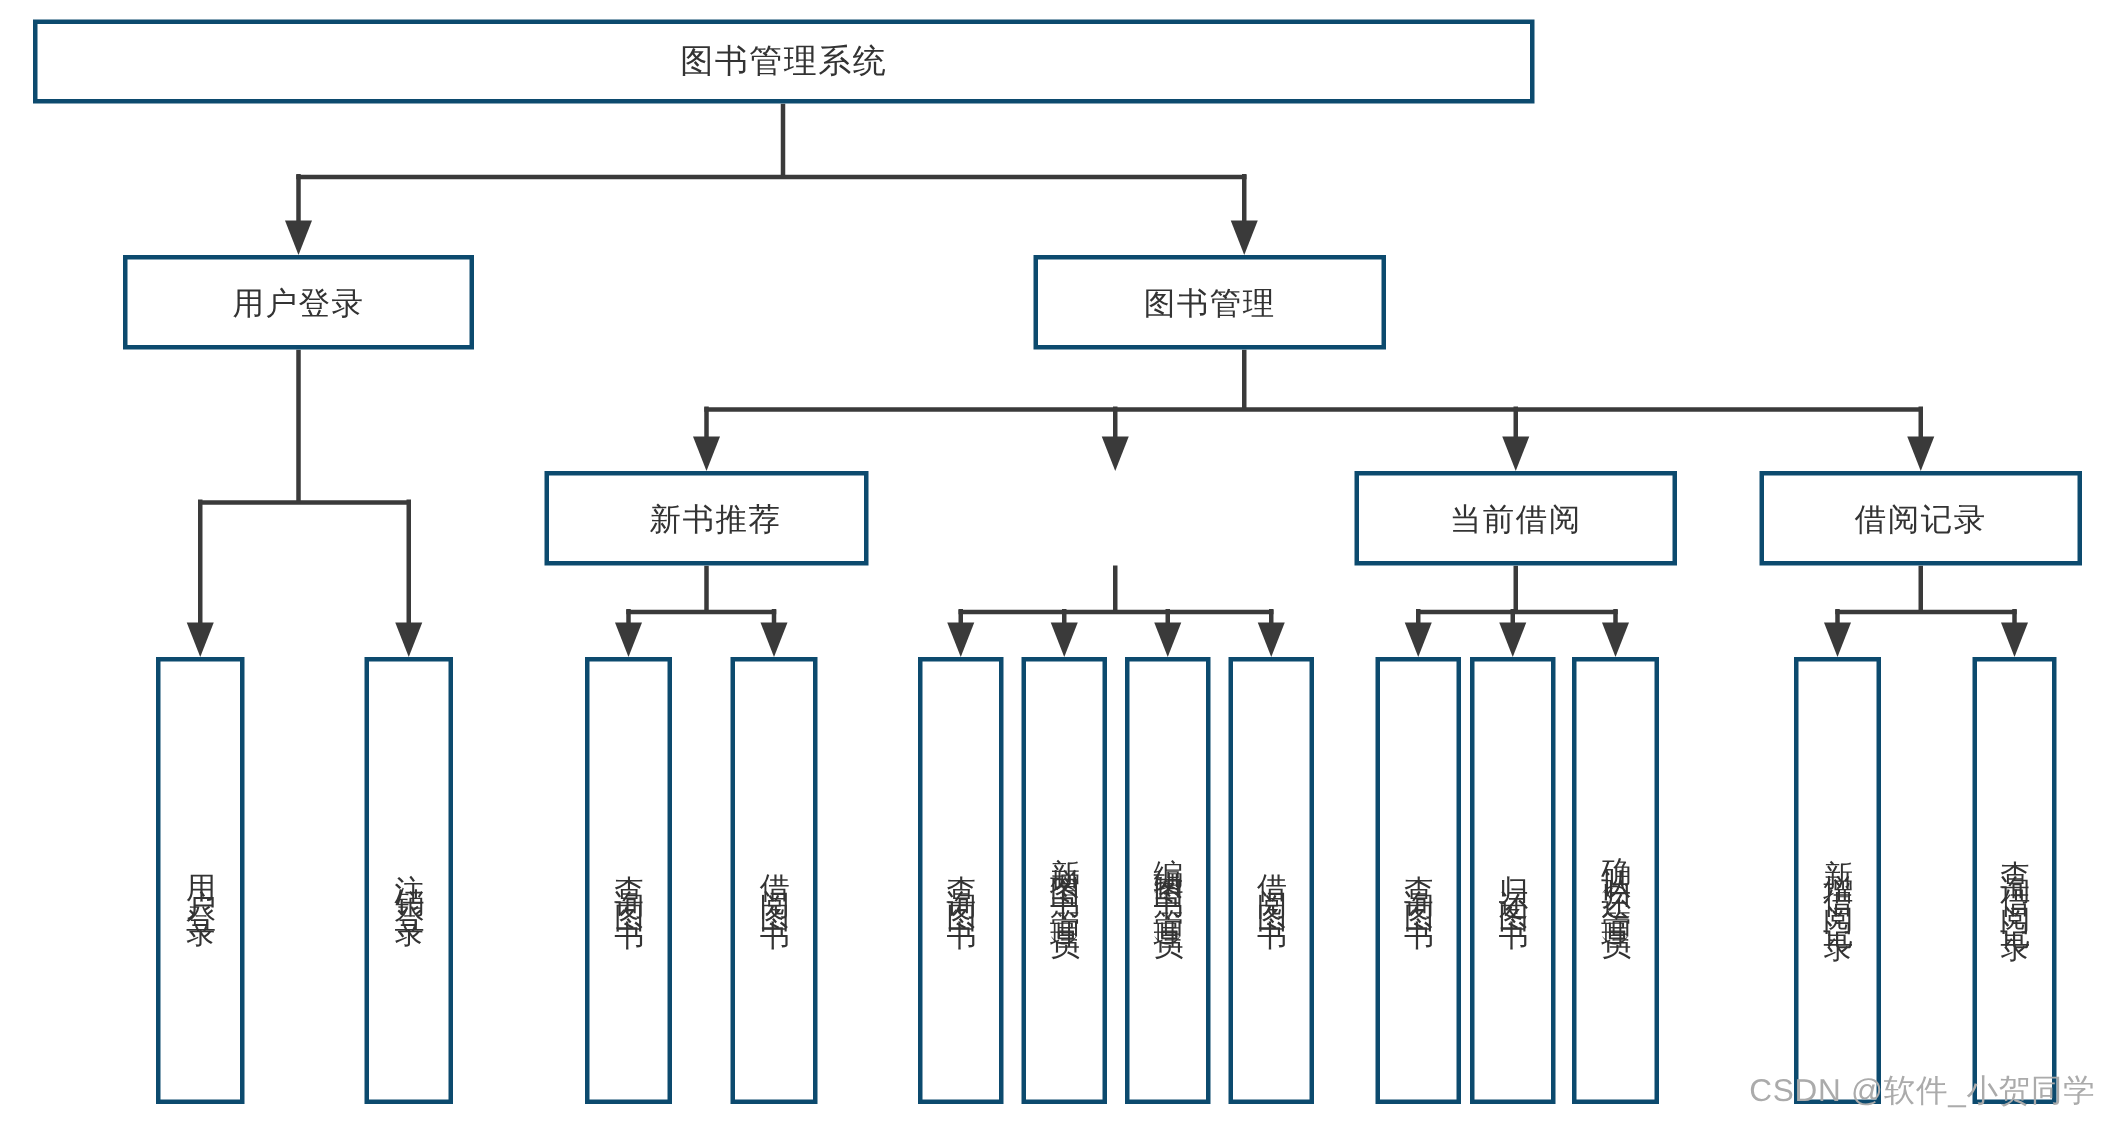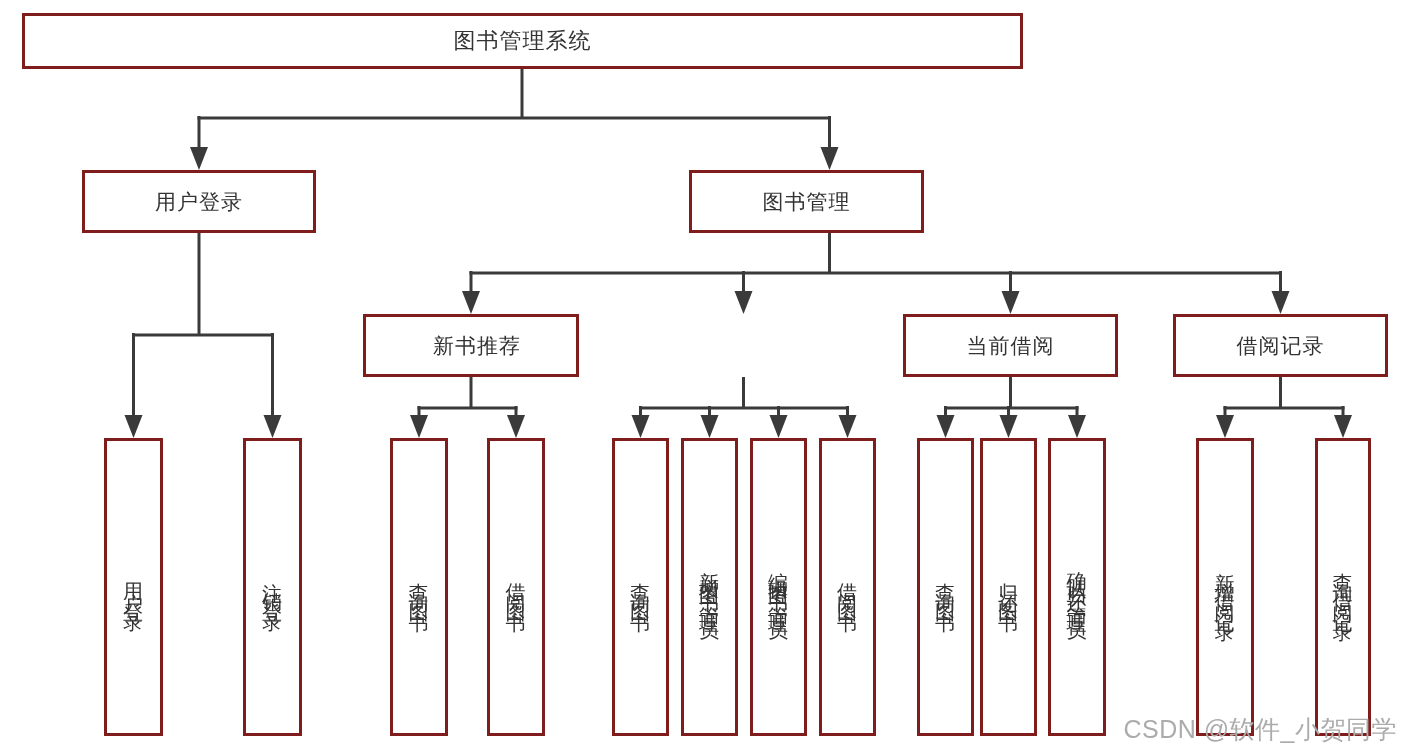--- a/index.html
+++ b/index.html
@@ -19,21 +19,21 @@
   .connectors {
     position: absolute;
     left: 0;
     top: 0;
     pointer-events: none;
   }
   .box {
     position: absolute;
     box-sizing: border-box;
     background: #ffffff;
-    border: 3px solid #7f1d1d;
+    border: 3px solid #0c4a6e;
     display: flex;
     align-items: center;
     justify-content: center;
     color: #333333;
   }
   .box .hl {                 
     font-size: 21px;
     letter-spacing: 1px;
     white-space: nowrap;
   }
@@ -45,21 +45,21 @@
     font-size: 20px;
     letter-spacing: 10px;
     line-height: 1;
     white-space: nowrap;
   }
   .leaf .vl.tight { letter-spacing: 7px; }
   .watermark {
     position: absolute;
     top: 713px;
     right: 8px;
-    font-size: 25px;
+    font-size: 21px;
     color: #ababab;
     letter-spacing: 0.5px;
     white-space: nowrap;
     z-index: 5;
   }
 </style>
 </head>
 <body>
 
 <div class="canvas">

